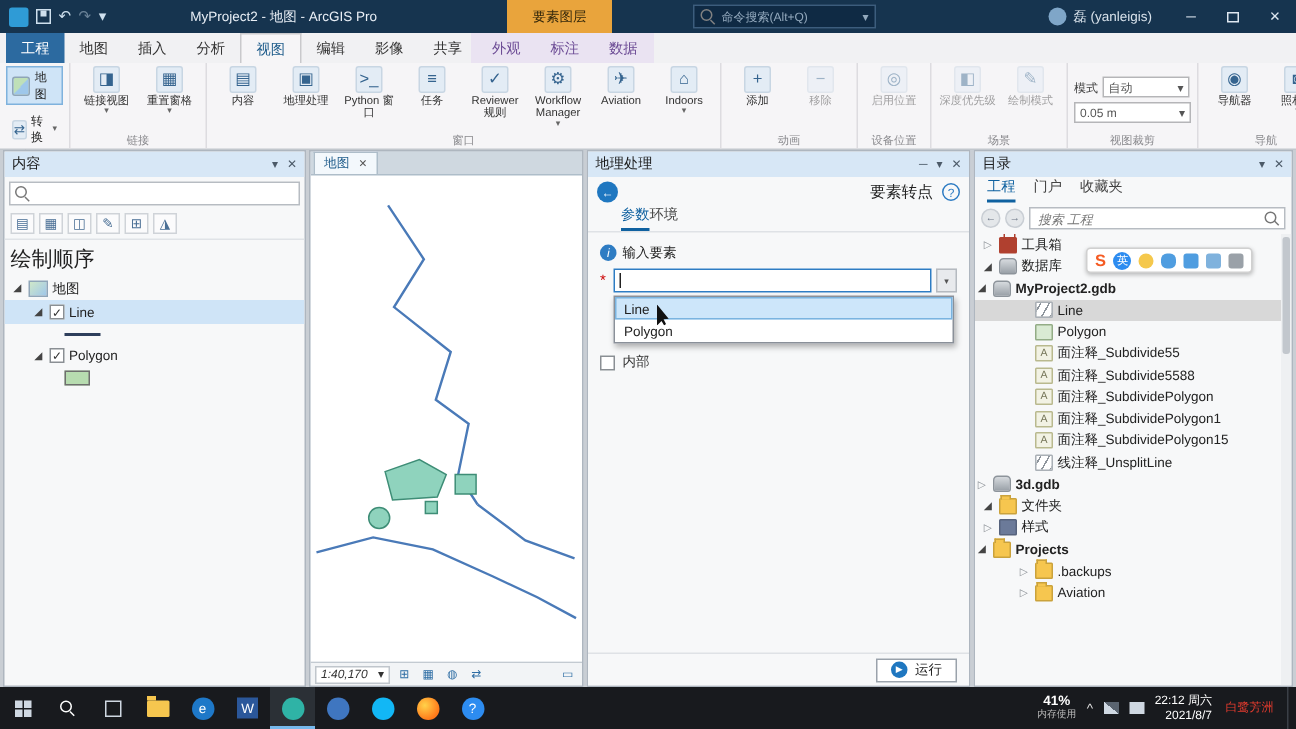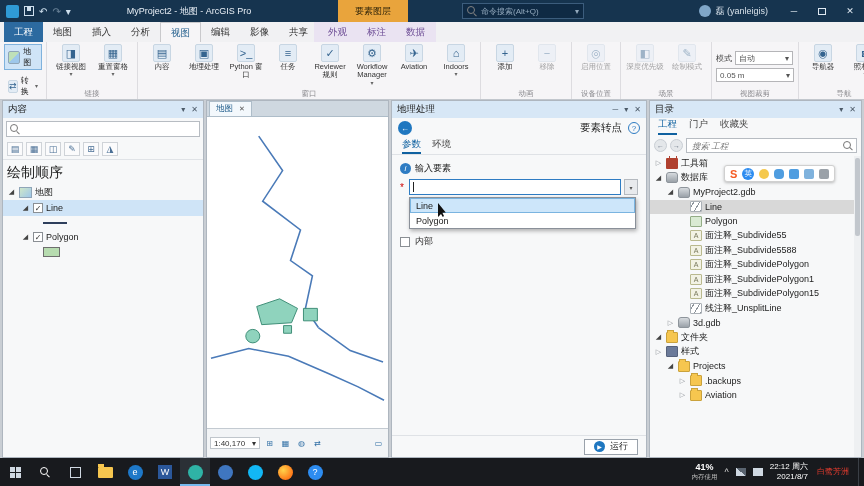--- a/index.html
+++ b/index.html
@@ -83,30 +83,30 @@
   .polysym{width:17px;height:10px;background:#b7dcb0;border:1px solid #6e6e6e;}
 
   
   .maptabs{height:15px;background:#cfd8e0;display:flex;align-items:flex-end;padding-left:2px;flex:0 0 auto;}
   .maptab{background:#f3f8fc;border:1px solid #aebdc9;border-bottom:none;padding:1px 6px;font-size:8.5px;color:#1f5c8b;display:flex;gap:6px;align-items:center;}
   .maptab .i-close{font-size:7px;color:#555;}
   .mapcanvas{flex:1;position:relative;background:#fff;border-top:1px solid #aebdc9;}
   .mapcanvas svg{position:absolute;inset:0;width:100%;height:100%;}
   .mline{fill:none;stroke:#4a7ab8;stroke-width:1.6;}
   .mshape{fill:#8fd3bd;stroke:#3e8d76;stroke-width:1;}
-  .mapstatus{height:29px;border-top:1px solid #c3cad1;display:flex;align-items:center;gap:3px;padding:0 3px;background:#f2f4f6;font-size:8px;color:#333;flex:0 0 auto;}
+  .mapstatus{height:16px;border-top:1px solid #c3cad1;display:flex;align-items:center;gap:3px;padding:0 3px;background:#f2f4f6;font-size:8px;color:#333;flex:0 0 auto;font-style:italic;}
   .scalebox{display:flex;align-items:center;gap:3px;border:1px solid #c0c6cc;background:#fff;height:12px;padding:0 3px;min-width:50px;justify-content:space-between;}
   .msicon{width:13px;height:12px;display:flex;align-items:center;justify-content:center;color:#2e6da4;font-size:8px;}
 
   
   .toolhdr{height:20px;display:flex;align-items:center;padding:0 6px;gap:6px;flex:0 0 auto;}
   .backbtn{width:14px;height:14px;border-radius:50%;background:#1f77c0;color:#fff;display:flex;align-items:center;justify-content:center;font-size:8px;}
   .tooltitle{flex:1;text-align:right;font-size:10.5px;color:#222;}
   .helpbtn{width:12px;height:12px;border-radius:50%;border:1px solid #2e7cc3;color:#2e7cc3;font-size:8px;display:flex;align-items:center;justify-content:center;}
-  .gtabs{display:flex;gap:11px;padding:0 10px;border-bottom:1px solid #dfe2e6;height:17px;flex:0 0 auto;}
+  .gtabs{display:flex;gap:0;padding:0 22px;border-bottom:1px solid #dfe2e6;height:17px;align-items:flex-end;flex:0 0 auto;}
   .gtab{font-size:9.5px;color:#444;padding-bottom:2px;border-bottom:2px solid transparent;}
   .gtab.act{color:#0f61a0;border-bottom-color:#0f61a0;}
   .gform{flex:1;position:relative;padding:7px 8px;}
   .flabel{display:flex;gap:4px;align-items:center;font-size:9px;color:#222;}
   .infoico{width:11px;height:11px;border-radius:50%;background:#2e7cc3;color:#fff;font-size:8px;font-style:italic;display:flex;align-items:center;justify-content:center;}
   .comborow{display:flex;align-items:center;gap:3px;margin-top:4px;}
   .req{color:#c00;font-size:10px;width:6px;}
   .combo{flex:1;height:16px;border:1px solid #2e7cc3;background:#fff;display:flex;align-items:center;padding:0 3px;}
   .caret{width:1px;height:10px;background:#222;}
   .combobtn{width:14px;height:16px;background:#e8eaed;border:1px solid #b5bac0;display:flex;align-items:center;justify-content:center;font-size:6px;color:#555;}
@@ -122,21 +122,21 @@
   
   .cattabs{display:flex;gap:12px;padding:3px 8px 0;height:17px;font-size:9.5px;align-items:flex-end;flex:0 0 auto;}
   .cattab{padding-bottom:2px;border-bottom:2px solid transparent;color:#444;}
   .cattab.act{color:#0f61a0;border-bottom-color:#0f61a0;}
   .catsearch{display:flex;align-items:center;gap:3px;padding:3px 4px;flex:0 0 auto;}
   .navcirc{width:13px;height:13px;border-radius:50%;background:#e4e7ea;border:1px solid #c9ced4;color:#6b7585;display:flex;align-items:center;justify-content:center;font-size:7px;}
   .catbox{flex:1;display:flex;align-items:center;border:1px solid #b7bcc2;background:#fff;height:15px;padding:0 3px;}
   .catbox input{border:none;outline:none;flex:1;font-size:8.5px;font-style:italic;color:#666;min-width:0;background:transparent;}
   .cattree{flex:1;position:relative;font-size:9px;overflow:hidden;}
   .crow{height:14.5px;display:flex;align-items:center;gap:3px;}
-  .ind0{padding-left:4px;} .ind1{padding-left:16px;} .ind2{padding-left:28px;}
+  .ind0{padding-left:4px;} .ind1{font-weight:bold;} .ind2{padding-left:28px;}
   .crow.sel{background:#d8d8d8;}
   .ico{width:12px;height:11px;flex:0 0 auto;border-radius:1px;}
   .ico.toolbox{background:#b0402f;position:relative;}
   .ico.toolbox::before{content:"";position:absolute;top:-3px;left:3px;width:6px;height:3px;border:1px solid #b0402f;border-bottom:none;}
   .ico.db{background:linear-gradient(#d6dade,#9aa1a8);border:1px solid #8d949b;border-radius:3px 3px 2px 2px;}
   .ico.linefc{background:repeating-linear-gradient(120deg,#fff 0 2px,#8e959c 2px 3px,#fff 3px 5px);border:1px solid #aab0b6;}
   .ico.polyfc{background:#d9ead3;border:1px solid #93ac86;}
   .ico.annofc{background:#f2f2e4;border:1px solid #b9b98e;display:flex;align-items:center;justify-content:center;font-size:7px;color:#77775a;}
   .ico.annofc::before{content:"A";}
   .ico.styles{background:#6b7a99;border:1px solid #56627c;}

